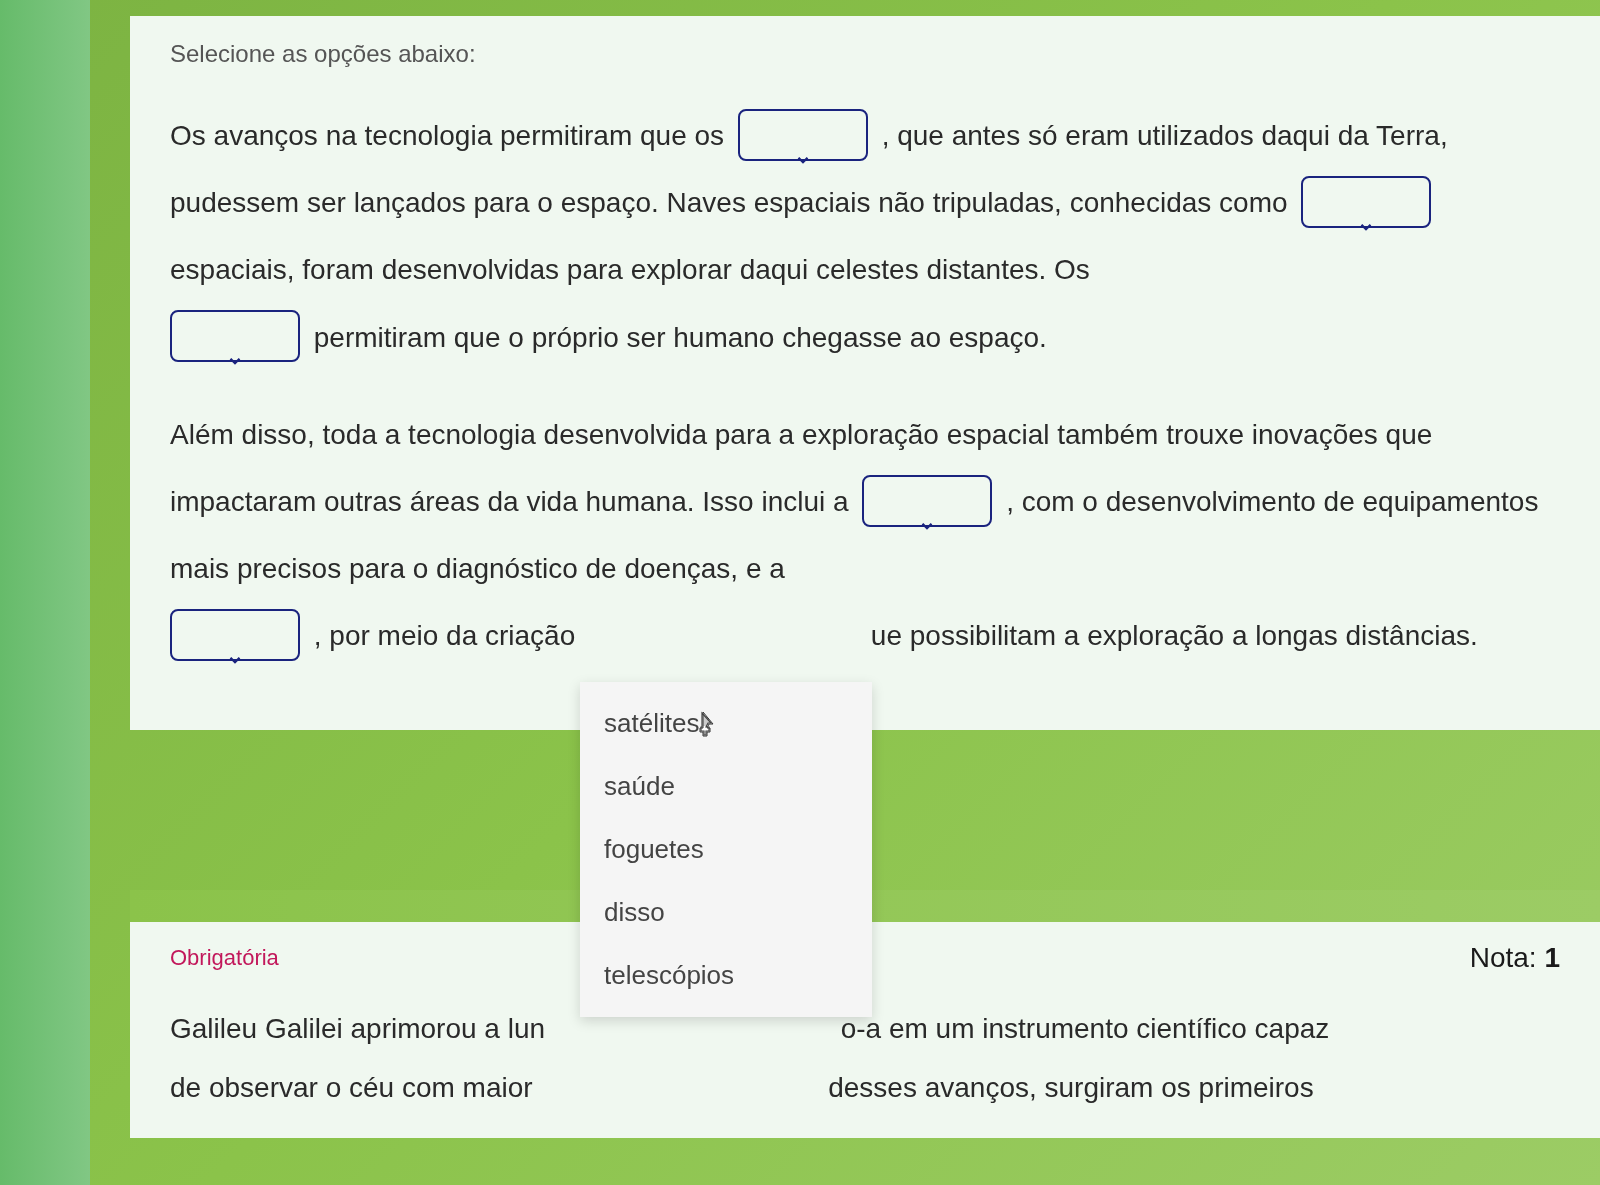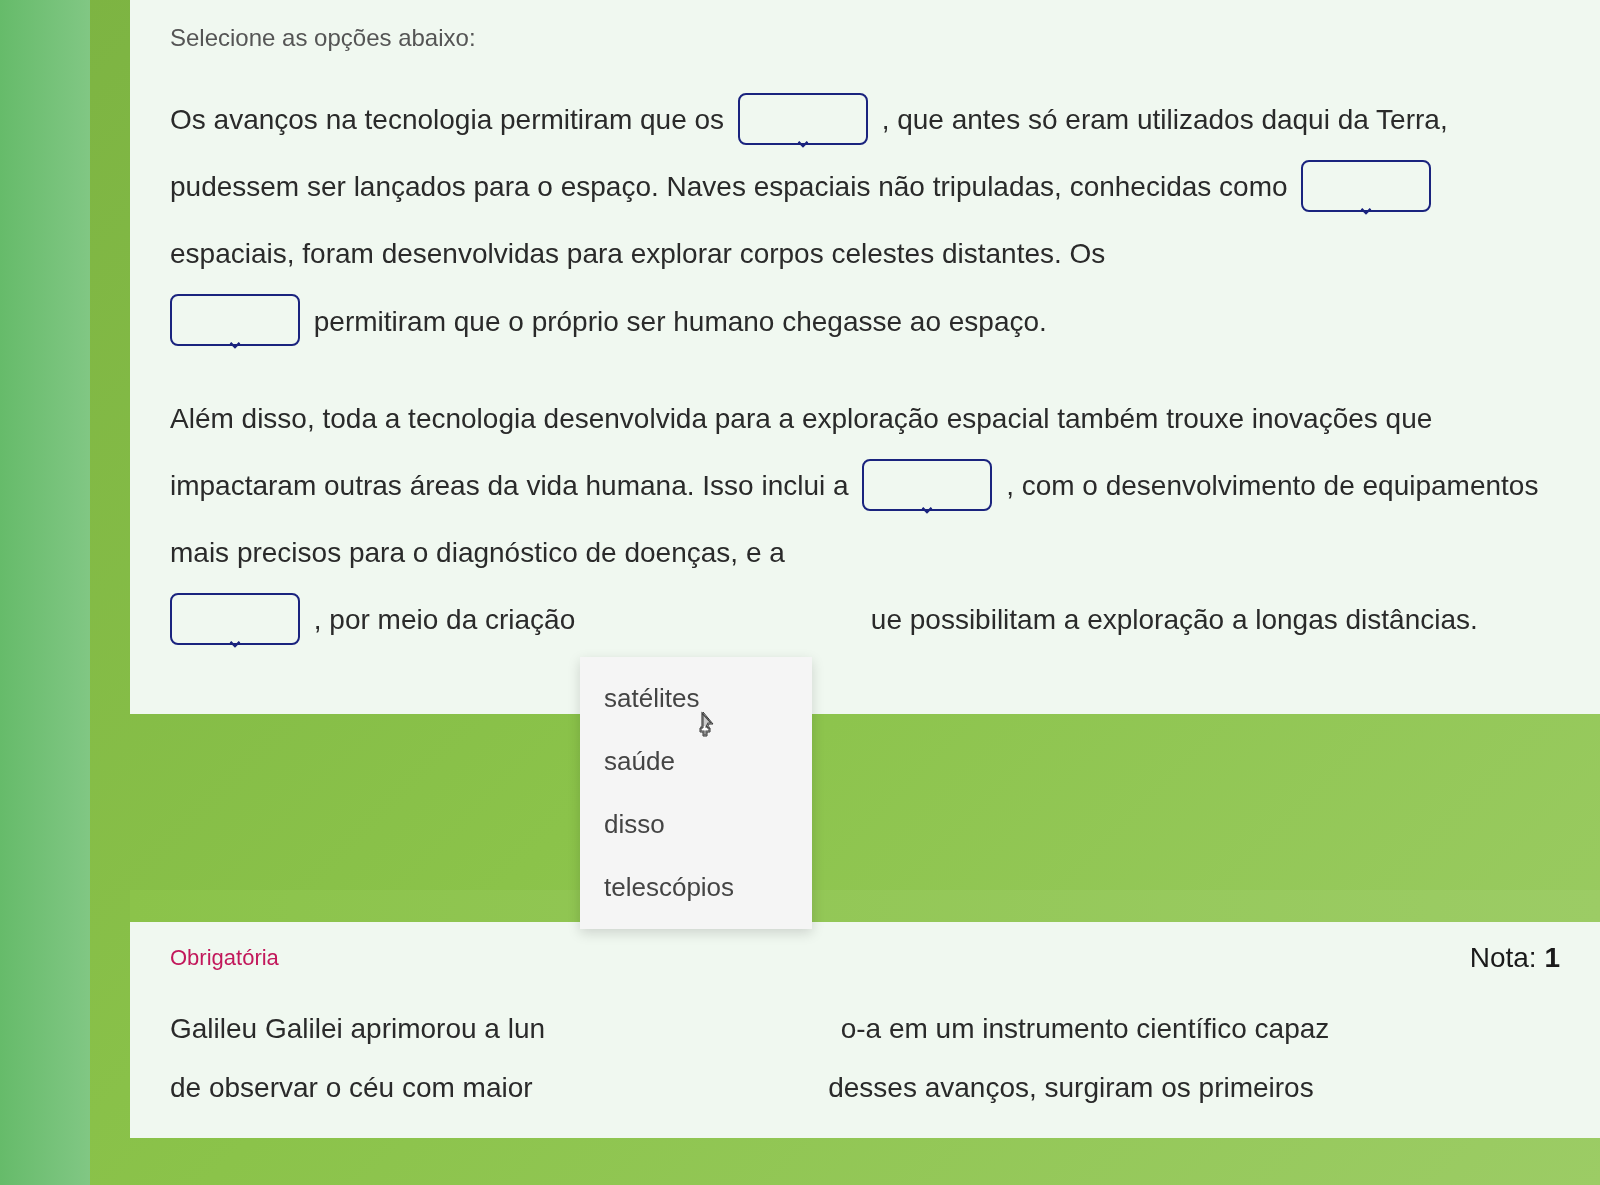--- a/index.html
+++ b/index.html
@@ -19,21 +19,21 @@
       position: absolute;
       left: 0;
       top: 0;
       width: 90px;
       height: 100%;
       background: linear-gradient(90deg, #66bb6a 0%, #81c784 100%);
     }
     .content-card {
       position: absolute;
       left: 130px;
-      top: 0;
+      top: 16px;
       right: 0;
       background: #f0f8f0;
       padding: 20px 40px 30px 40px;
       color: #333;
       font-size: 28px;
       line-height: 2.4;
     }
     .instruction {
       font-size: 24px;
       color: #555;
@@ -107,22 +107,22 @@
       font-weight: 500;
     }
     .second-text {
       font-size: 28px;
       color: #2a2a2a;
       line-height: 2.1;
     }
     .dropdown-menu {
       position: absolute;
       left: 580px;
-      top: 657px;
-      width: 232px;
+      top: 682px;
+      width: 292px;
       background: #f5f5f5;
       box-shadow: 0 4px 12px rgba(0,0,0,0.15);
       z-index: 100;
       padding: 10px 0;
     }
     .dropdown-option {
       padding: 16px 24px;
       font-size: 26px;
       color: #444;
       cursor: pointer;
@@ -158,21 +158,21 @@
       </span>
     </span>
     <span> , que antes só eram utilizados daqui da Terra, pudessem ser lançados para o espaço. Naves espaciais não tripuladas, conhecidas como </span>
     <span class="dropdown">
       <span class="chevron">
         <svg viewBox="0 0 24 24">
             <polyline points="6 9 12 15 18 9"></polyline>
           </svg>
       </span>
     </span>
-    <span> espaciais, foram desenvolvidas para explorar corpos celestes distantes. Os </span>
+    <span> espaciais, foram desenvolvidas para explorar daqui celestes distantes. Os </span>
     <br>
     <span class="dropdown" style="margin-left:0">
       <span class="chevron">
         <svg viewBox="0 0 24 24">
             <polyline points="6 9 12 15 18 9"></polyline>
           </svg>
       </span>
     </span>
     <span> permitiram que o próprio ser humano chegasse ao espaço.</span>
   </div>
@@ -218,20 +218,21 @@
     <br>
     <span>de observar o céu com maior </span>
     <span style="display:inline-block; width:280px;"></span>
     <span>desses avanços, surgiram os primeiros</span>
   </div>
 </div>
 
 <div class="dropdown-menu">
   <div class="dropdown-option">satélites</div>
   <div class="dropdown-option">saúde</div>
+  <div class="dropdown-option">foguetes</div>
   <div class="dropdown-option">disso</div>
   <div class="dropdown-option">telescópios</div>
 </div>
 
 <div class="cursor-pointer">
   <svg viewBox="0 0 24 28">
     <path d="M8 2 L8 18 L5 18 L5 22 L8 22 L8 26 L12 26 L12 22 L15 22 L15 18 L12 18 L14 14 L18 14 L8 2 Z" fill="#fff" stroke="#333" stroke-width="1"></path>
     <path d="M9 4 L9 16 M11 6 L11 16 M13 8 L13 14" stroke="#333" stroke-width="0.5" fill="none"></path>
     <path d="M7 3 C7 3 7 17 7 17 L6 17 L6 21 L9 21 L9 25 L11 25 L11 21 L14 21 L14 17 L11 17 L13 13 L16 13 L7 3 Z" fill="none" stroke="#444" stroke-width="1.2"></path>
   </svg>

